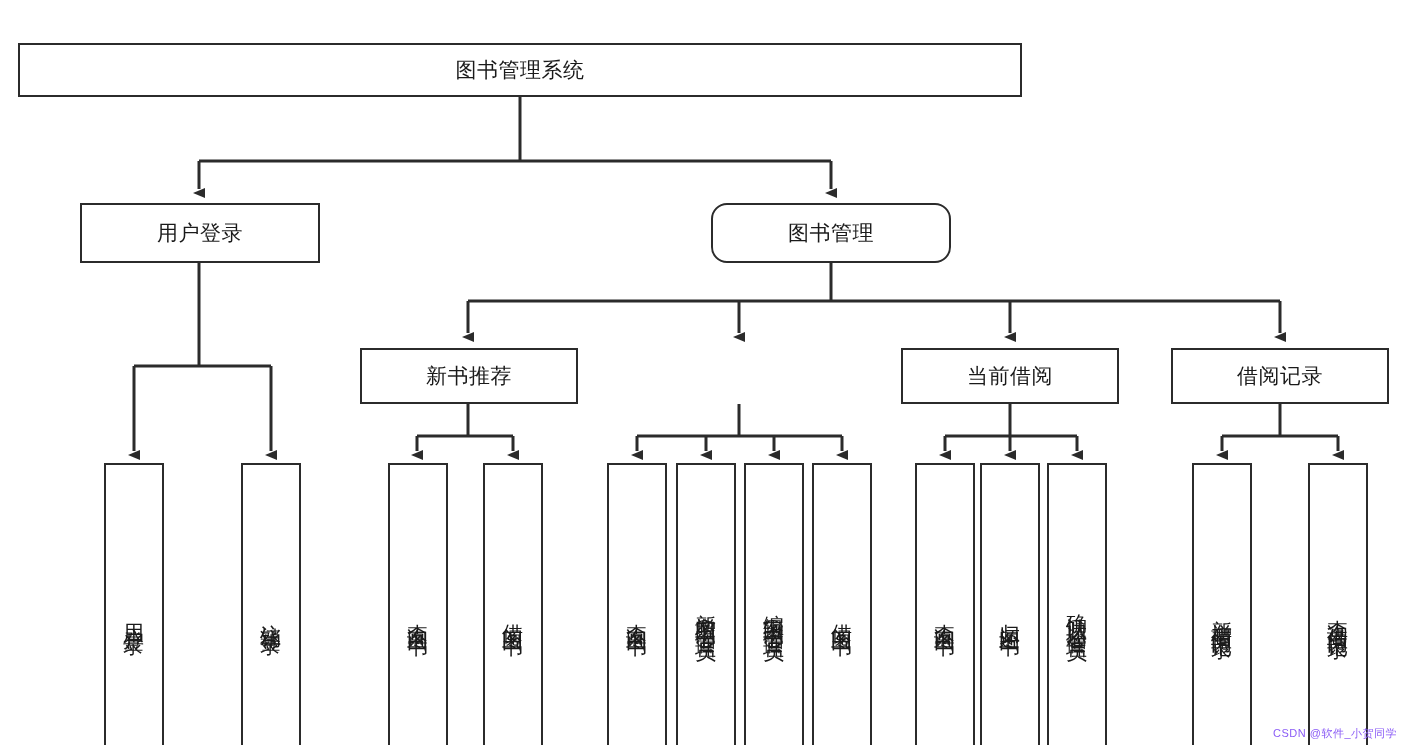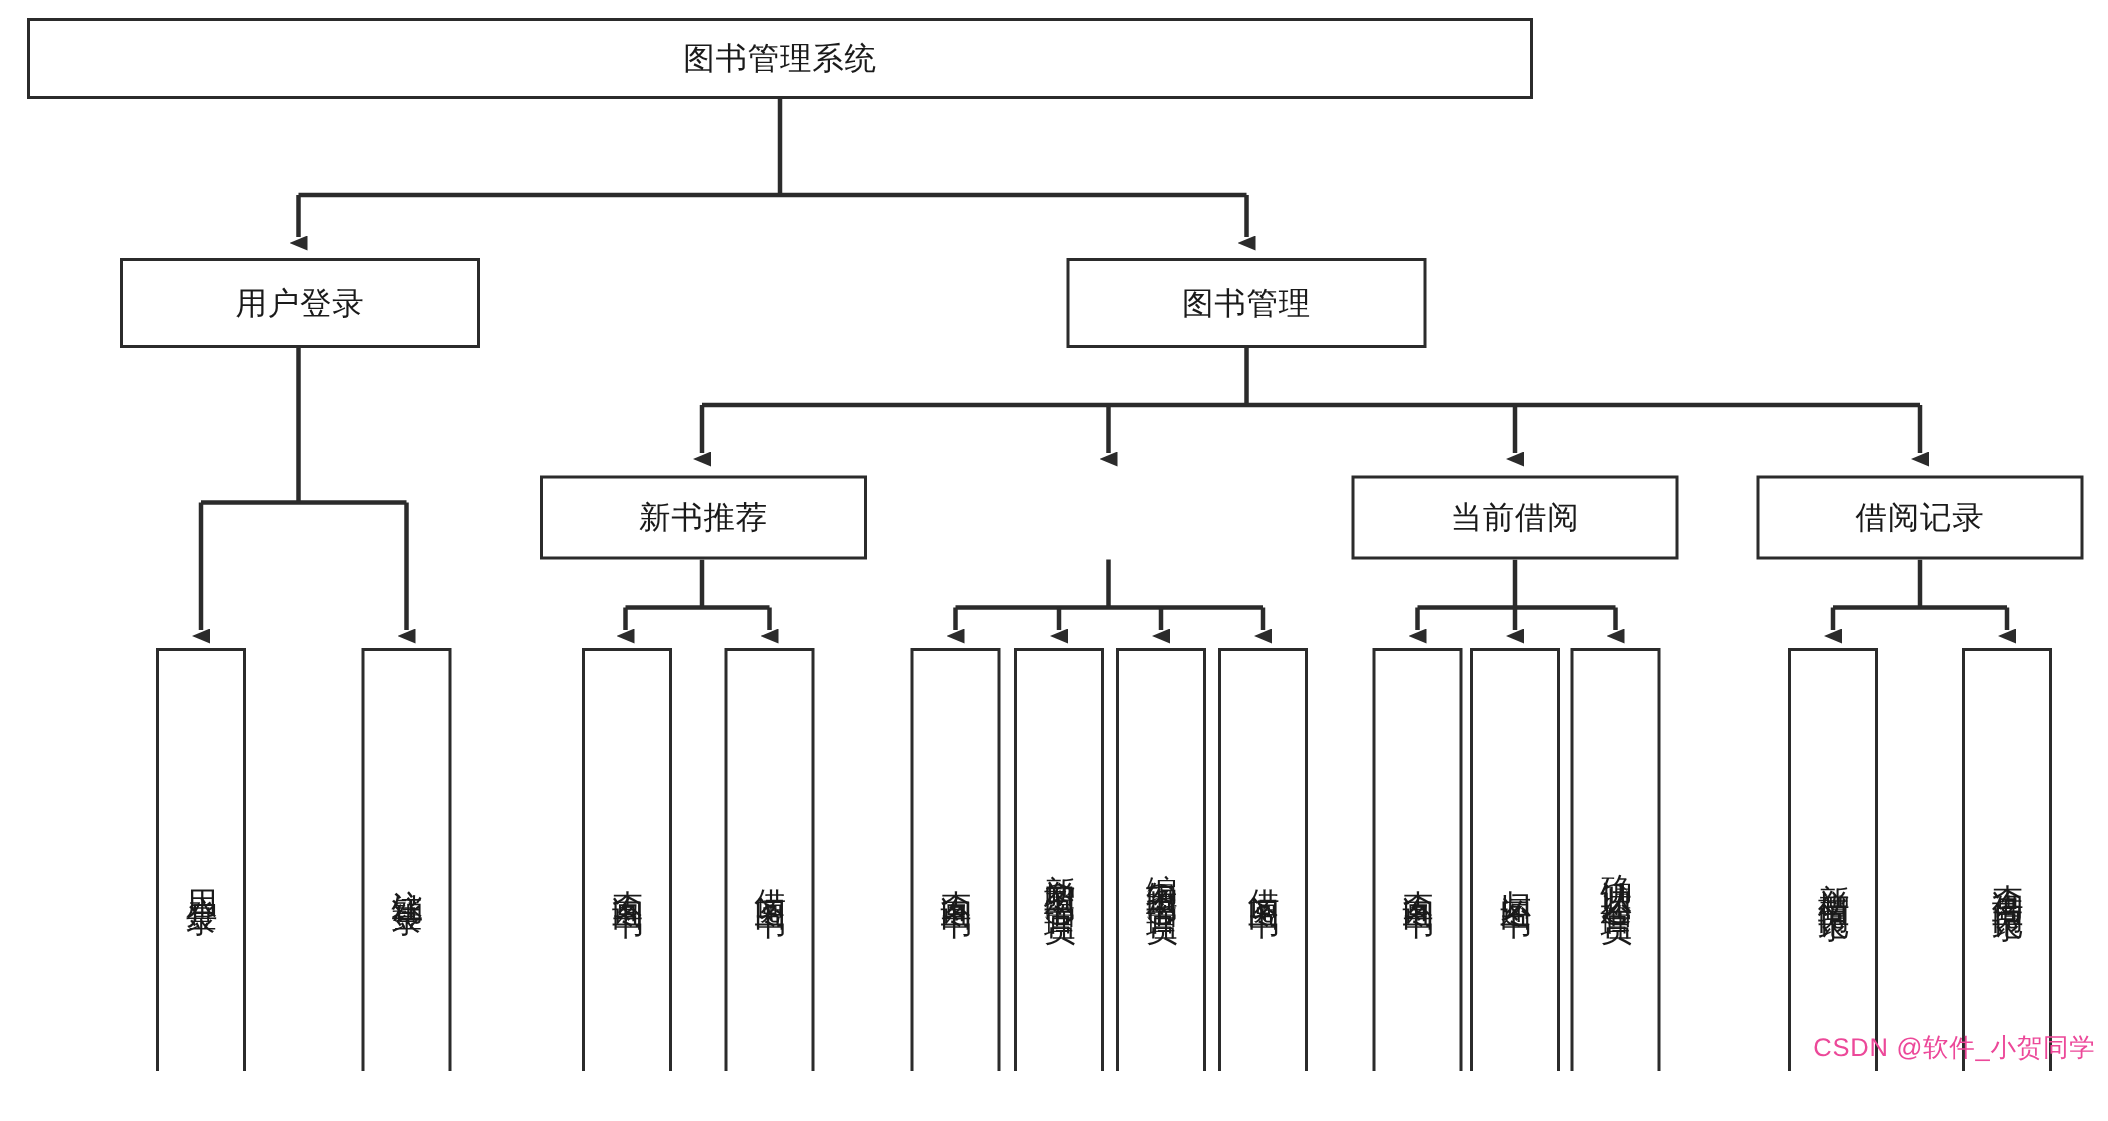--- a/index.html
+++ b/index.html
@@ -9,20 +9,21 @@
   }
   body {
     font-family: "Liberation Sans", "DejaVu Sans", sans-serif;
   }
   #canvas {
     position: relative;
     width: 1405px;
     height: 714px;
     background: #ffffff;
     overflow: hidden;
+    margin-top: 31px;
   }
   #wires {
     position: absolute;
     left: 0;
     top: 0;
     width: 1405px;
     height: 747px;
     pointer-events: none;
   }
   .node {
@@ -51,22 +52,22 @@
   }
   .node.vert .vtext {
     writing-mode: vertical-rl;
     text-orientation: upright;
     letter-spacing: 4px;
   }
   .watermark {
     position: absolute;
     right: 8px;
     bottom: 4px;
-    font-size: 17px;
-    color: #ec4899;
+    font-size: 11px;
+    color: #8b5cf6;
     white-space: nowrap;
     letter-spacing: 0.5px;
   }
 </style>
 </head>
 <body>
 
 <div id="canvas">
 
   <svg id="wires" viewBox="0 0 1405 747">
@@ -119,21 +120,21 @@
     </g>
   </svg>
 
   <div class="node horiz" style="left:18px; top:12px; width:1004px; height:54px;">
     <span>图书管理系统</span>
   </div>
 
   <div class="node horiz" style="left:80px; top:172px; width:240px; height:60px;">
     <span>用户登录</span>
   </div>
-  <div class="node horiz" style="left:711px; top:172px; width:240px; height:60px;">
+  <div class="node horiz" style="left:711px; top:172px; width:240px; height:60px;border-radius:16px;">
     <span>图书管理</span>
   </div>
 
   <div class="node horiz" style="left:360px; top:317px; width:218px; height:56px;align-items:center;">
     <span>新书推荐</span>
   </div>
   <div class="node horiz" style="left:1171px; top:317px; width:218px; height:56px;">
     <span>借阅记录</span>
   </div>
   <div class="node horiz" style="left:901px; top:317px; width:218px; height:56px;">

